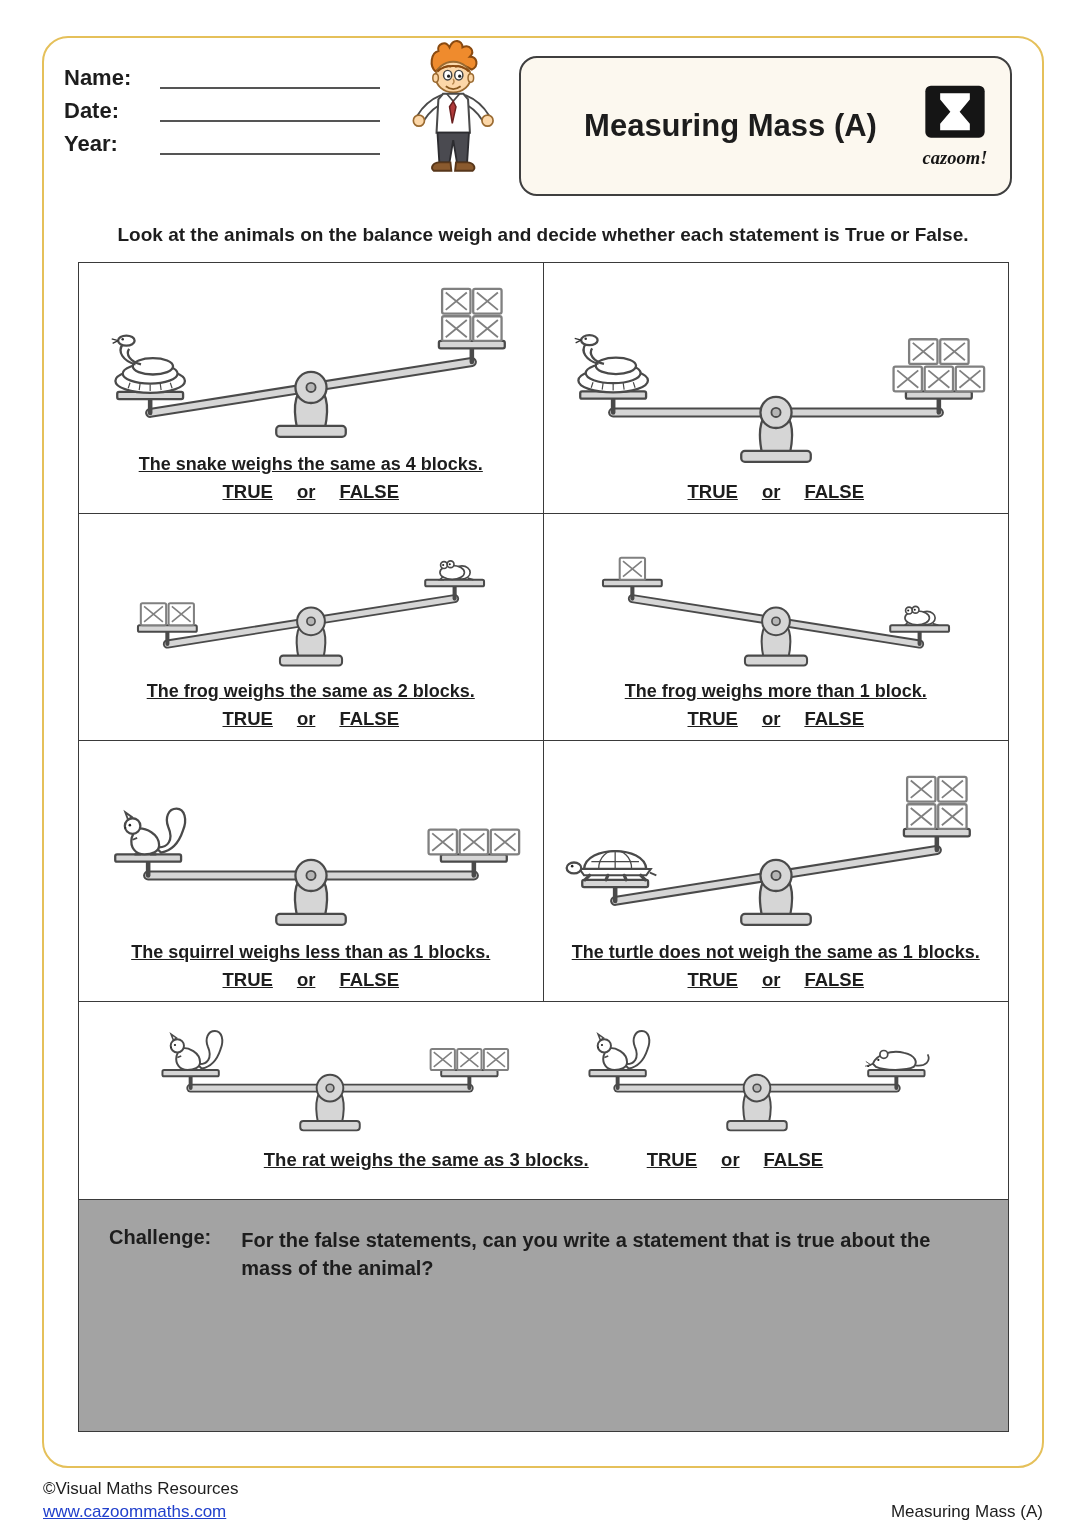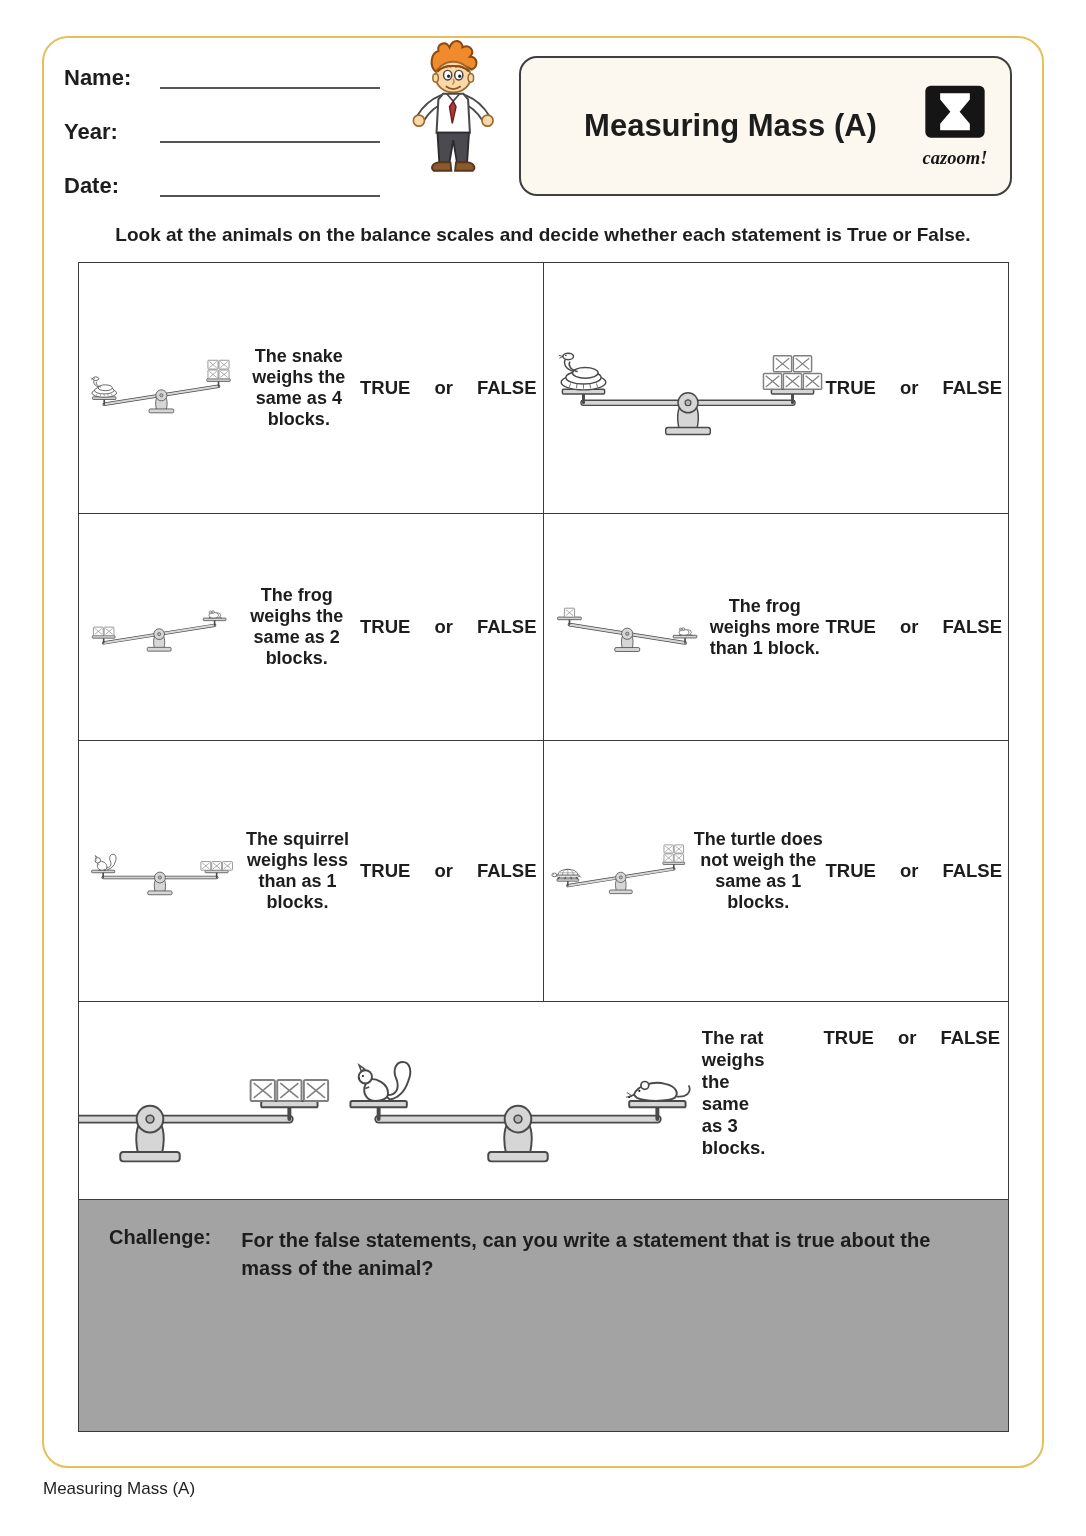--- a/index.html
+++ b/index.html
@@ -3,41 +3,41 @@
 <meta charset="utf-8">
 <style>
   * { box-sizing: border-box; }
   body { margin:0; background:#ffffff; font-family:"Liberation Sans", sans-serif; color:#1d1d1d; }
   .page { position:relative; width:1086px; height:1536px; background:#fff; overflow:hidden; }
 
   .frame { position:absolute; left:42px; top:36px; width:1002px; height:1432px;
            border:2.5px solid #e5c05a; border-radius:26px; }
 
   
-  .fields { position:absolute; left:64px; top:62px; width:330px; display:flex; flex-direction:column; gap:27px; }
+  .fields { position:absolute; left:64px; top:62px; width:330px; display:flex; flex-direction:column; gap:6px; }
   .field { display:flex; align-items:flex-end; height:27px; }
   .flabel { font-weight:700; font-size:22px; line-height:1; width:88px; }
   .fline { flex:1; margin-left:8px; max-width:220px; border-bottom:2px solid #555; height:23px; }
 
   .mascot { position:absolute; left:405px; top:38px; }
 
   .titlebox { position:absolute; left:519px; top:56px; width:493px; height:140px;
               border:2.5px solid #3f3f3f; border-radius:18px; background:#fcf8ef;
               display:flex; align-items:center; padding:0 16px 0 24px; }
   .title { flex:1; text-align:center; font-size:31px; font-weight:700; margin:0; }
 
   .instruction { position:absolute; left:60px; top:224px; width:966px; text-align:center;
                  font-size:19px; font-weight:700; margin:0; }
 
   
   .wtable { position:absolute; left:78px; top:262px; width:931px; display:grid;
             grid-template-columns:1fr 1fr; grid-template-rows:251px 227px 261px 198px 231px;
             border:1.8px solid #3a3a3a; background:#fff; }
-  .cell { display:flex; align-items:center; justify-content:flex-end;
-          padding:4px 6px 8px; border-bottom:1.8px solid #3a3a3a; overflow:hidden; background:#fff; }
+  .cell { display:flex; flex-direction:column; align-items:center; justify-content:flex-end;
+          padding:4px 6px 8px; border-bottom:1.8px solid #3a3a3a; overflow:hidden; background:#fff;text-decoration:underline; }
   .cell.left { border-right:1.8px solid #3a3a3a; }
   svg.scale { display:block; }
   .r1 svg.scale { width:430px; }
   .r2 svg.scale { width:384px; }
   .r3 svg.scale { width:430px; }
   .statement { font-size:18px; font-weight:700; margin:4px 0 0; text-align:center; }
   .tf { margin:6px 0 2px; font-size:18.5px; font-weight:700; display:flex; gap:24px; }
 
   .wide { grid-column:1 / 3; border-right:none; padding:4px 8px 10px; }
   .duo { display:flex; width:100%; justify-content:space-evenly; align-items:flex-end; }
@@ -64,25 +64,25 @@
 <div class="page">
 
   <div class="frame"></div>
 
   <div class="fields">
     <div class="field">
       <span class="flabel">Name:</span>
       <span class="fline"></span>
     </div>
     <div class="field">
-      <span class="flabel">Year:</span>
+      <span class="flabel">Date:</span>
       <span class="fline"></span>
     </div>
     <div class="field">
-      <span class="flabel">Date:</span>
+      <span class="flabel">Year:</span>
       <span class="fline"></span>
     </div>
   </div>
 
   <div class="mascot">
     <svg viewBox="0 0 110 168" width="102" height="156">
       <path d="M33,36 C26,30 28,16 36,14 C34,6 44,2 48,10 C52,0 62,2 62,10 C70,6 76,14 70,20 C78,20 80,30 72,34 C60,26 44,26 33,36 Z" fill="#ef8b2d" stroke="#8a4a10" stroke-width="2.2"></path>
       <ellipse cx="52" cy="42" rx="19" ry="16.5" fill="#fcd7a8" stroke="#9a6a30" stroke-width="2"></ellipse>
       <path d="M35,36 C42,28 62,28 69,36" fill="none" stroke="#8a4a10" stroke-width="2.2"></path>
       <ellipse cx="33" cy="43" rx="3" ry="4.5" fill="#fcd7a8" stroke="#9a6a30" stroke-width="1.6"></ellipse>
@@ -111,21 +111,21 @@
 
   <div class="titlebox">
     <h1 class="title">Measuring Mass (A)</h1>
     <svg viewBox="0 0 84 96" width="78" height="89">
       <path d="M16,4 h52 a6,6 0 0 1 6,6 v44 a6,6 0 0 1 -6,6 h-52 a6,6 0 0 1 -6,-6 v-44 a6,6 0 0 1 6,-6 z" fill="#151515"></path>
       <path d="M26,12 h32 v7 l-11,13 11,13 v7 h-32 v-7 l11,-13 -11,-13 z" fill="#fff"></path>
       <text x="42" y="88" text-anchor="middle" font-size="20" font-weight="bold" font-style="italic" font-family="'Liberation Serif', serif" fill="#151515">cazoom!</text>
     </svg>
   </div>
 
-  <p class="instruction">Look at the animals on the balance scales and decide whether each statement is True or False.</p>
+  <p class="instruction">Look at the animals on the balance weigh and decide whether each statement is True or False.</p>
 
   <div class="wtable">
 
     <section class="cell left r1">
       <svg class="scale" viewBox="0 0 470 192">
           <g>
             <line x1="59.2" y1="151.8" x2="410.8" y2="96.2" stroke="#4a4a4a" stroke-width="11" stroke-linecap="round"></line>
             <line x1="59.2" y1="151.8" x2="410.8" y2="96.2" stroke="#d6d6d6" stroke-width="6.5" stroke-linecap="round"></line>
           </g>
           <g>
@@ -527,16 +527,20 @@
     </section>
 
     <section class="challenge">
       <span class="ch-label">Challenge:</span>
       <span class="ch-text">For the false statements, can you write a statement that is true about the mass of the animal?</span>
     </section>
 
   </div>
 
   <div class="footer">
+    <div class="f-left">
+      <span>©Visual Maths Resources</span>
+      <a class="f-link">www.cazoommaths.com</a>
+    </div>
     <div class="f-right">Measuring Mass (A)</div>
   </div>
 
 </div>
 
 </body></html>

